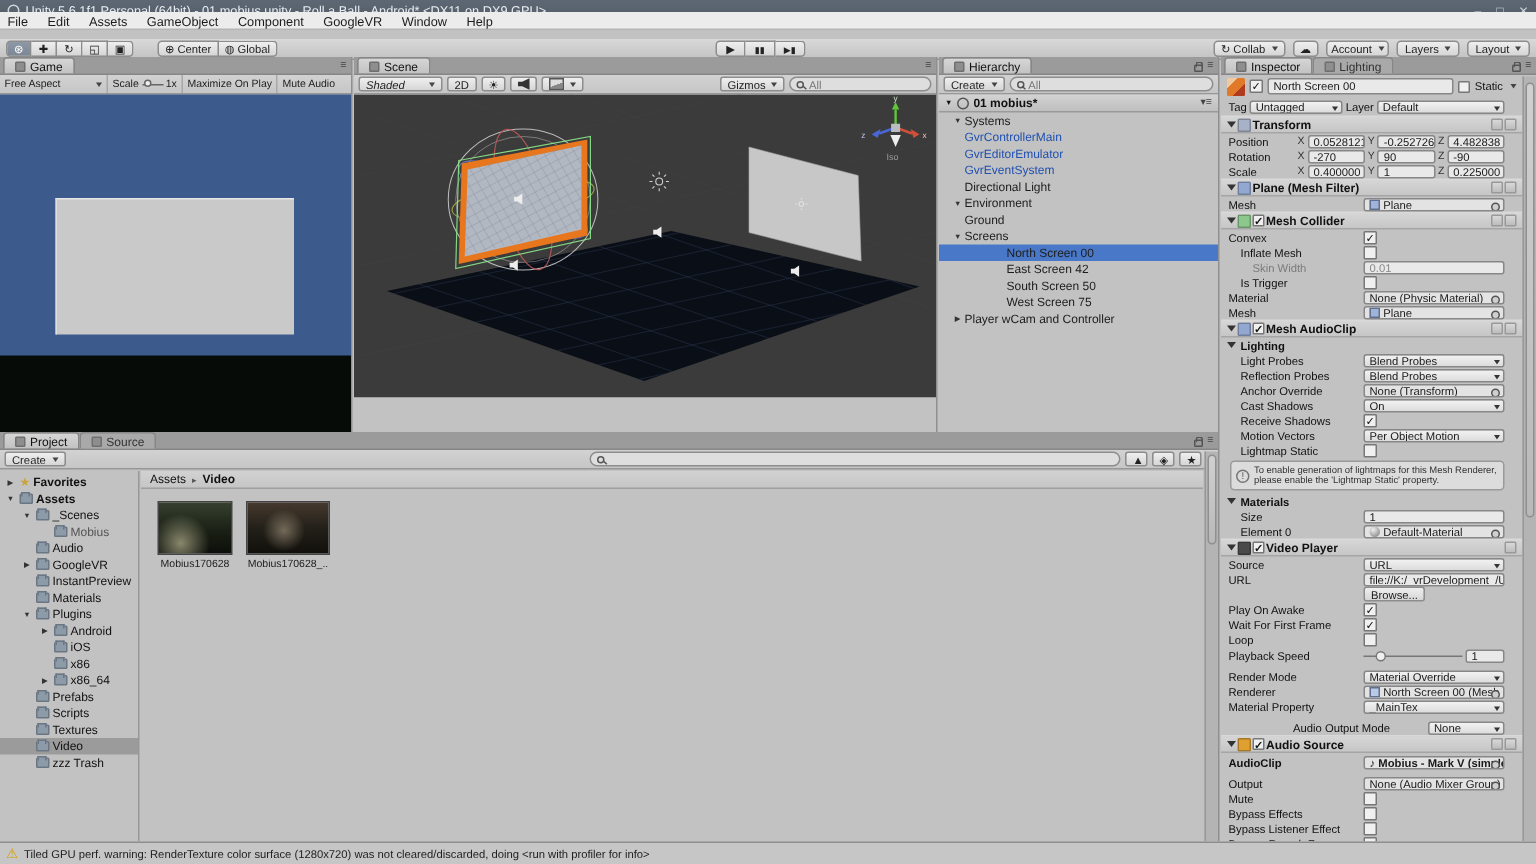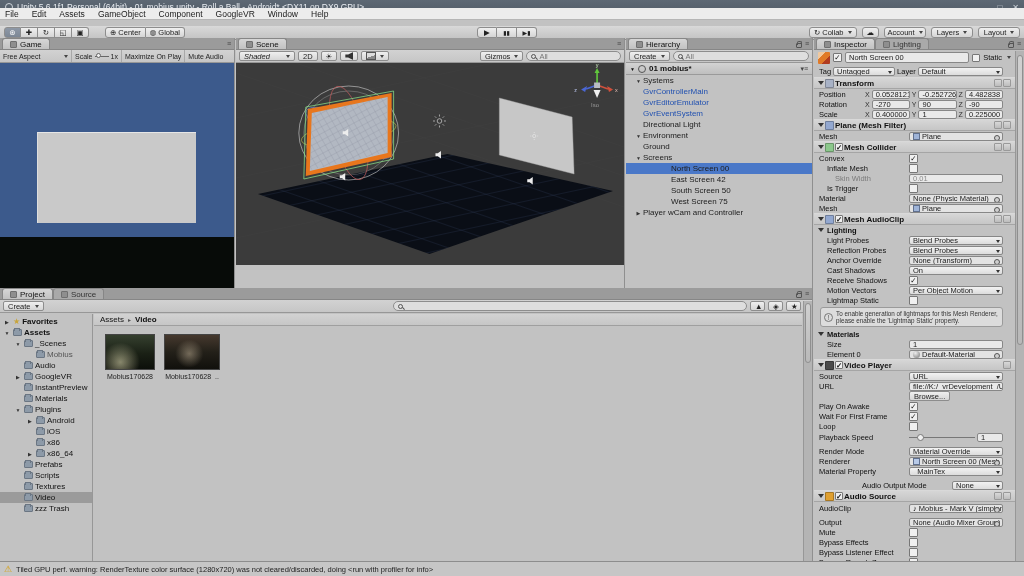--- a/index.html
+++ b/index.html
@@ -669,21 +669,21 @@
 
     <div class="chead">
       <span class="fold"></span>
       <span class="cico" style="background:#e0a030;"></span>
       <span class="cb" style="width:8px;height:8px;">✓</span>
       <span>Audio Source</span>
         <span class="hsp"></span>
       <span class="hico"></span>
         <span class="hico"></span>
     </div>
-    <div class="irow" style="height:12px;">
+    <div class="irow" style="height:12px;font-weight:bold;">
         <span class="ilbl">AudioClip</span>
         <span class="obj"><span>♪</span>&nbsp;<span>Mobius - Mark V (simplemixer) 00</span></span>
       </div>
     <div class="irow" style="margin-top:3px;">
         <span class="ilbl">Output</span>
         <span class="obj">
           <span>None (Audio Mixer Group)</span>
         </span>
       </div>
     <div class="irow">

